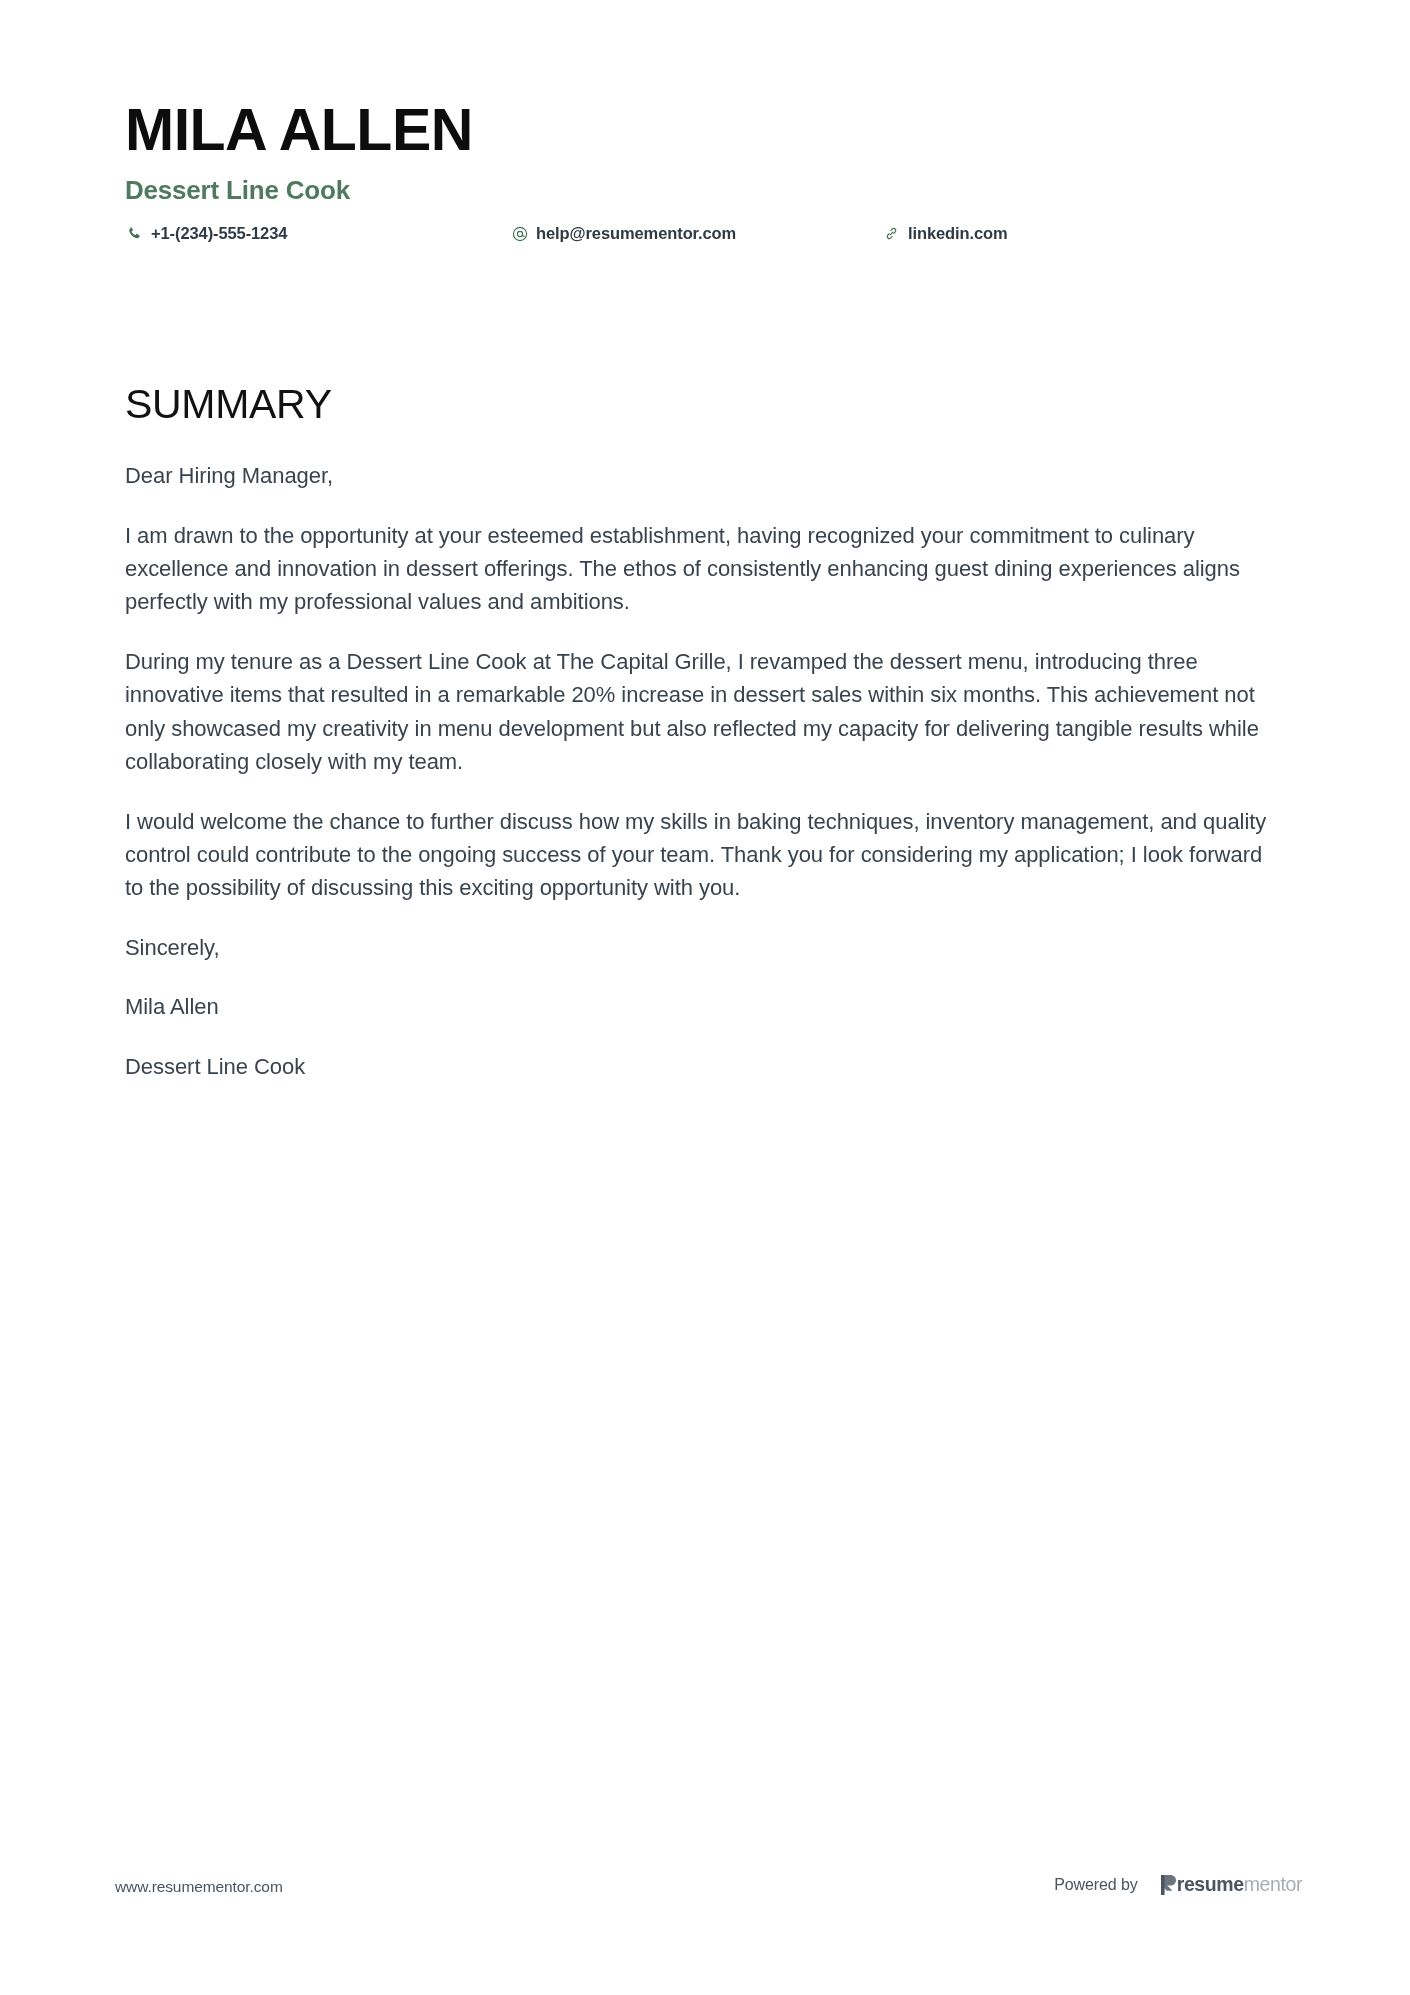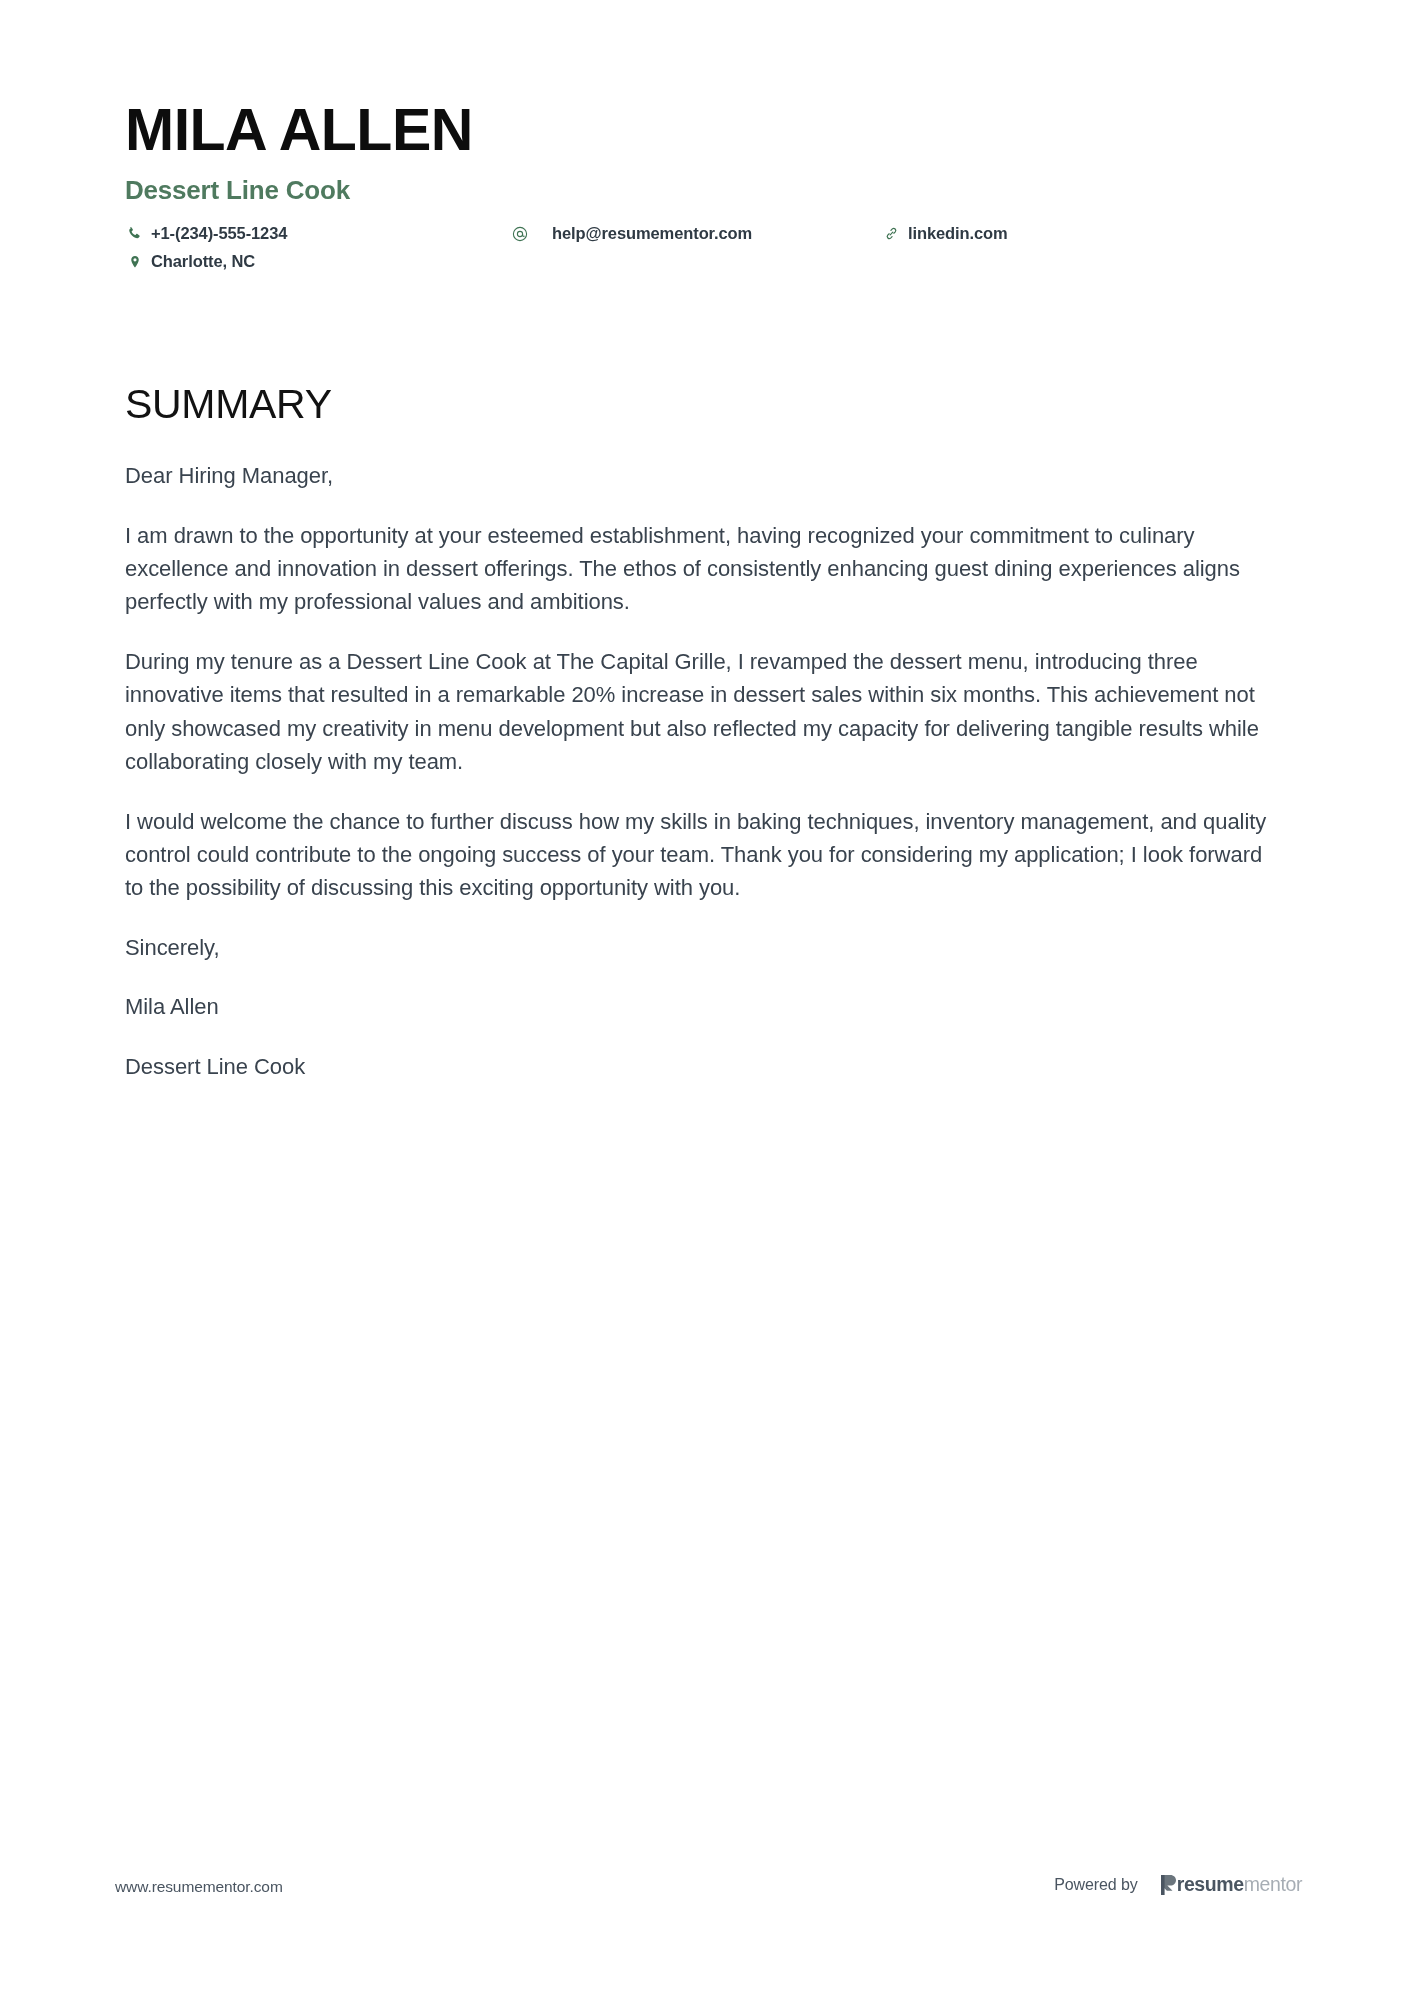--- a/index.html
+++ b/index.html
@@ -70,21 +70,21 @@
     align-items: center;
     justify-content: center;
     width: 19px;
     height: 19px;
     margin-right: 7px;
     color: #3f7353;
     flex: 0 0 auto;
   }
   .contact-item .ci-icon svg { display: block; }
   .col-1 { width: 385px; }
-  .col-2 { width: 372px; gap: 16px; }
+  .col-2 { width: 372px; }
   .col-3 { width: auto; }
 
   
   .section {
     position: absolute;
     left: 125px;
     top: 382px;
     width: 1148px;
   }
   .section-heading {
@@ -195,30 +195,20 @@
               <path d="M6.6 9.4 9.4 6.6"></path>
               <path d="M7.4 4.6 8.9 3.1a2.2 2.2 0 0 1 3.1 3.1l-1.5 1.5"></path>
               <path d="M8.6 11.4 7.1 12.9a2.2 2.2 0 0 1-3.1-3.1l1.5-1.5"></path>
             </svg>
           </span>
           <span>linkedin.com</span>
         </div>
 
       </div>
 
-      <div class="contact-row">
-        <div class="contact-item col-1">
-          <span class="ci-icon">
-            <svg viewBox="0 0 16 16" width="14" height="14" fill="currentColor" aria-hidden="true">
-              <path d="M8 1.2c-2.4 0-4.3 1.9-4.3 4.3 0 3 3.6 8.1 4 8.6.1.2.4.2.6 0 .4-.5 4-5.6 4-8.6C12.3 3.1 10.4 1.2 8 1.2zm0 6.1a1.8 1.8 0 1 1 0-3.6 1.8 1.8 0 0 1 0 3.6z"></path>
-            </svg>
-          </span>
-          <span>Charlotte, NC</span>
-        </div>
-      </div>
 
     </div>
   </div>
 
   <div class="section">
     <h2 class="section-heading">SUMMARY</h2>
 
     <div class="letter-body">
       <p>Dear Hiring Manager,</p>
       <p>I am drawn to the opportunity at your esteemed establishment, having recognized your commitment to culinary excellence and innovation in dessert offerings. The ethos of consistently enhancing guest dining experiences aligns perfectly with my professional values and ambitions.</p>

